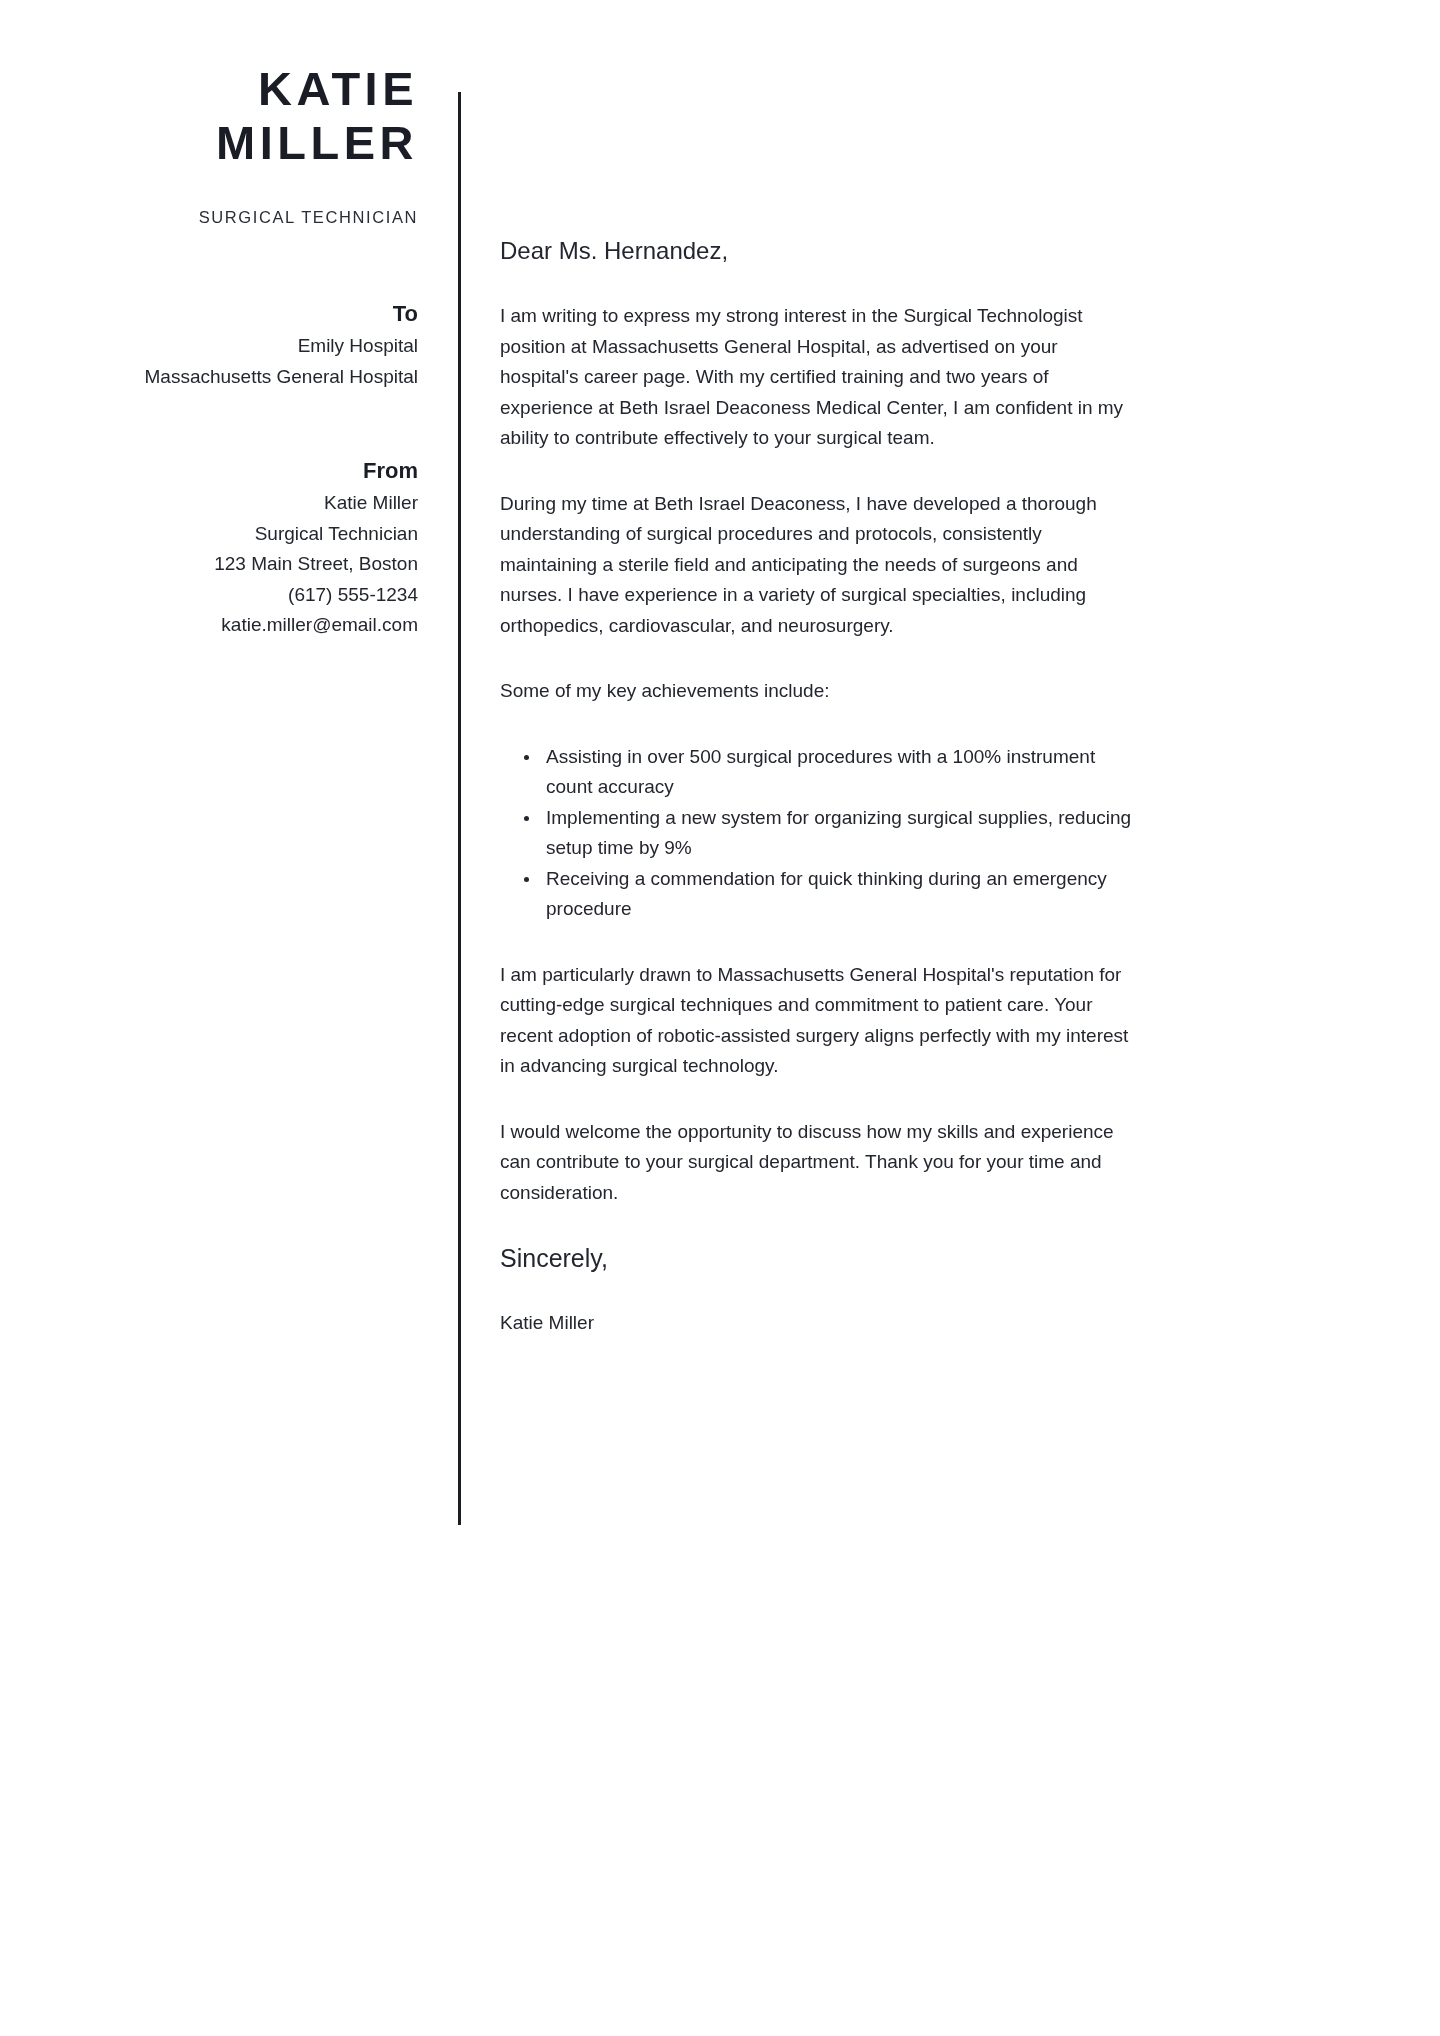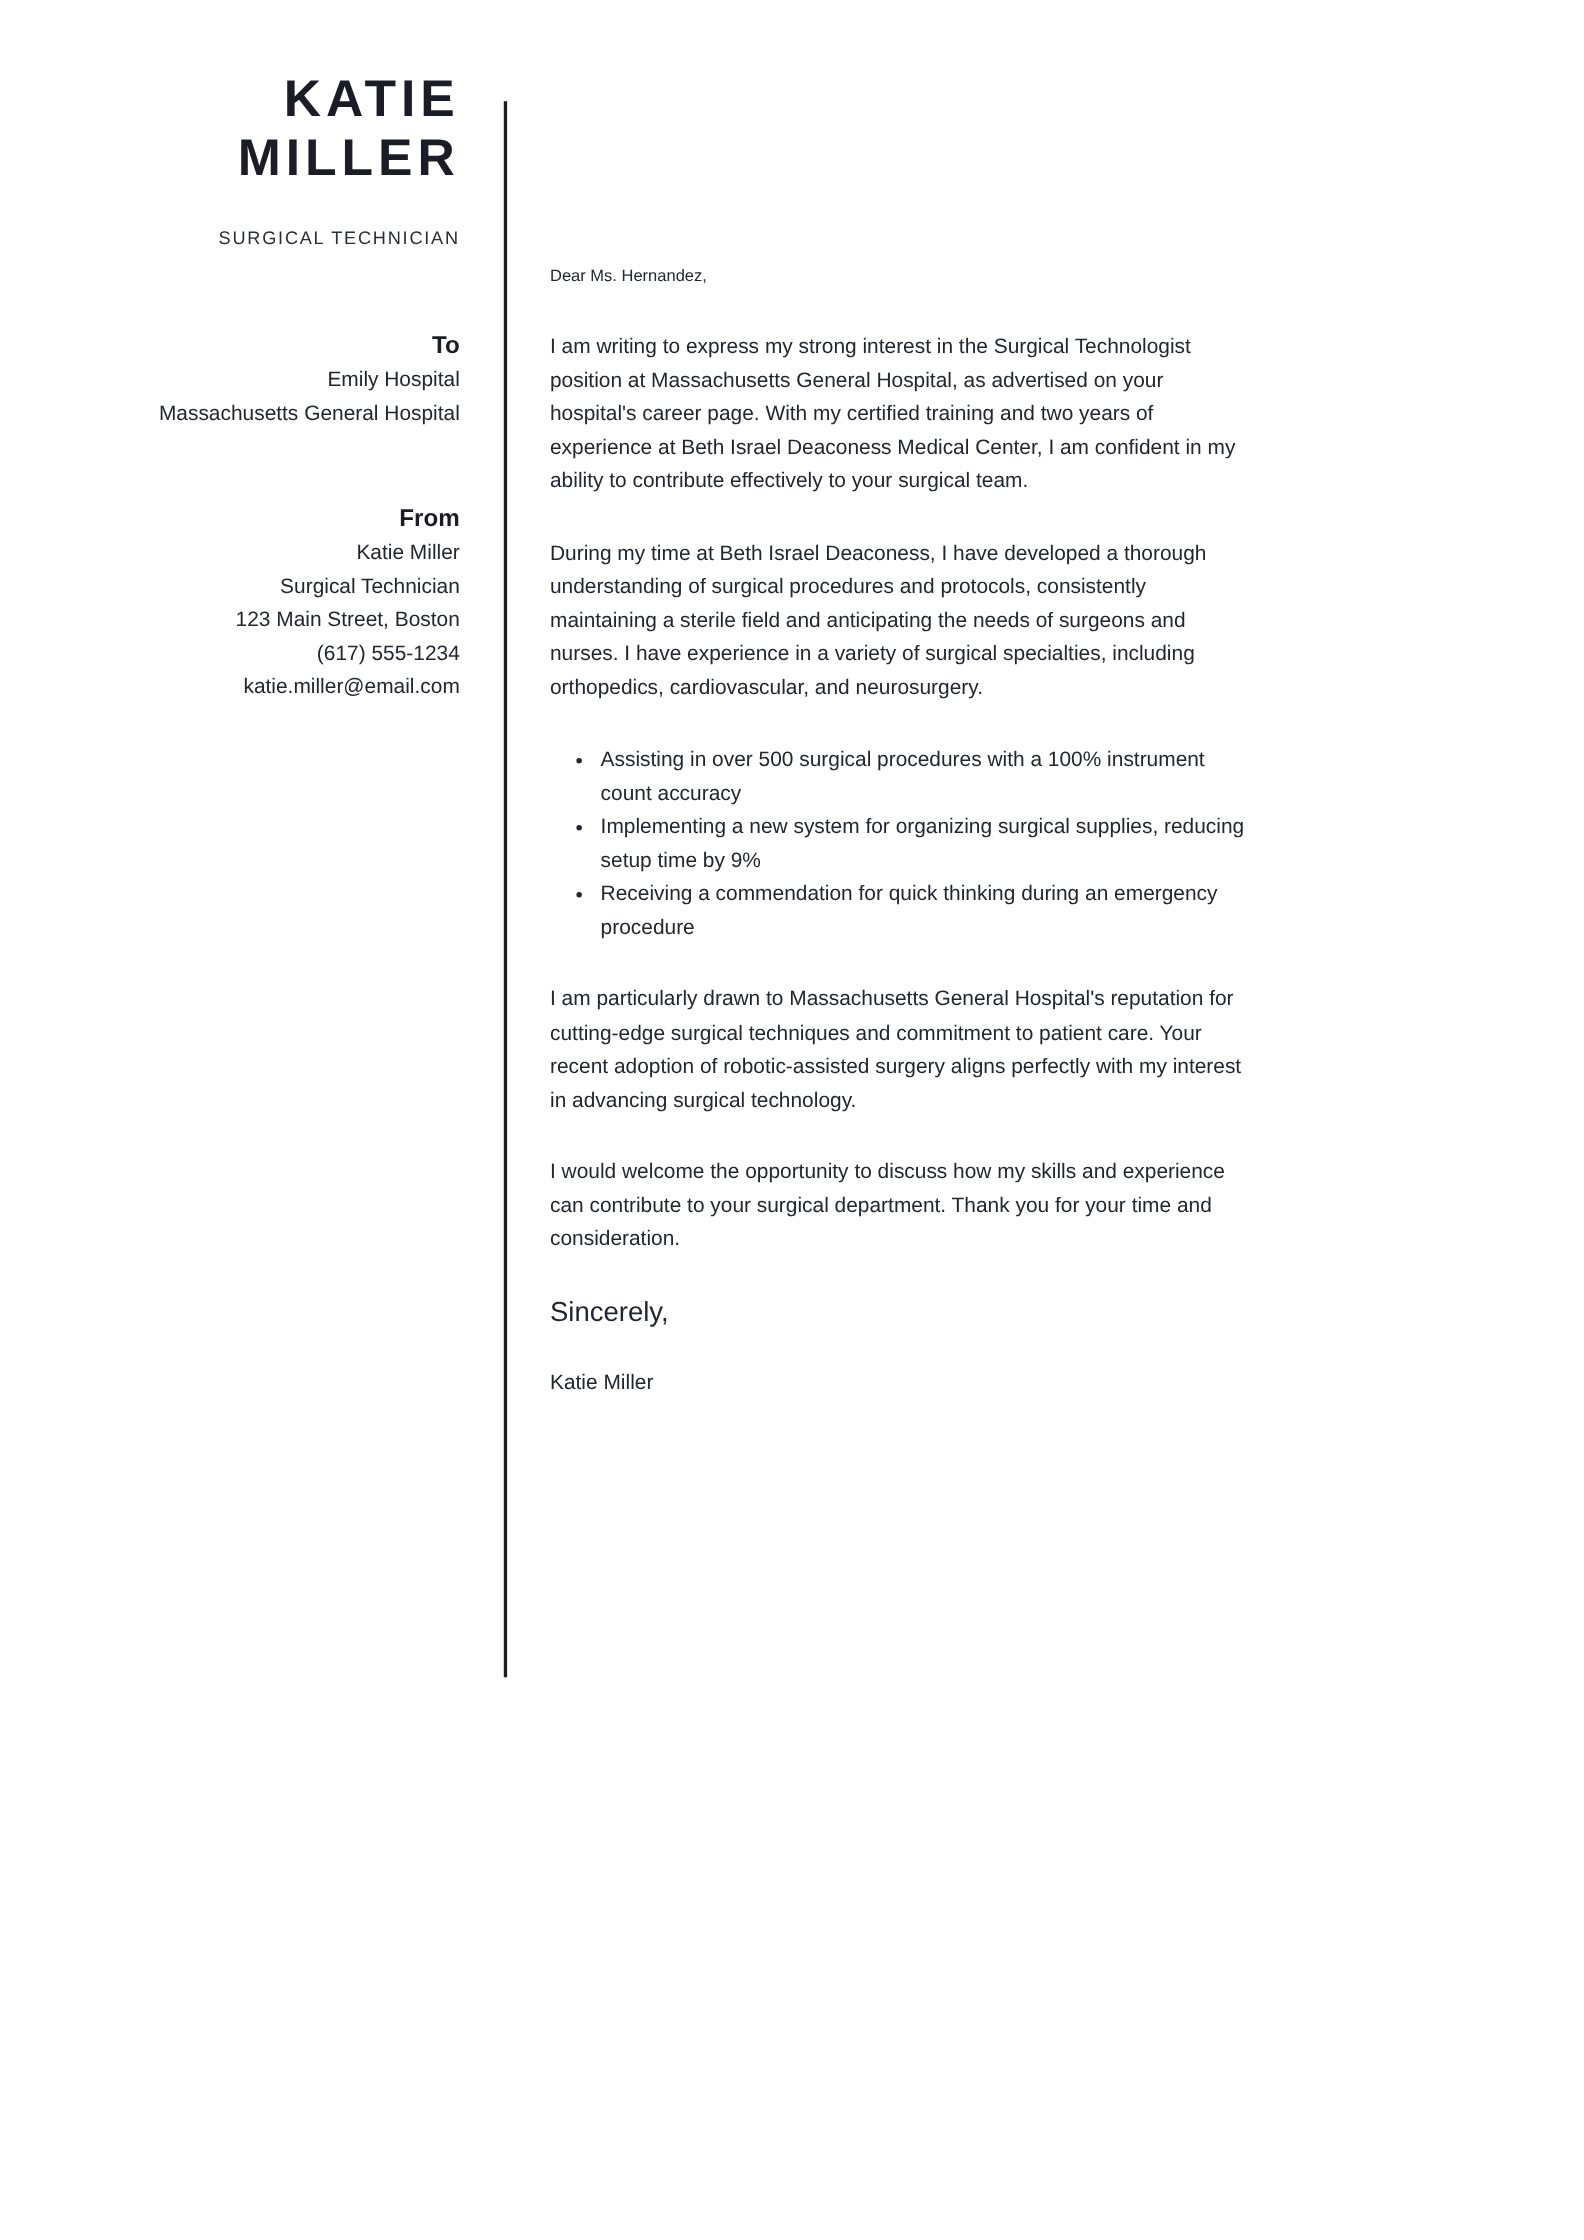--- a/index.html
+++ b/index.html
@@ -95,21 +95,21 @@
   
   .letter {
     position: absolute;
     left: 500px;
     top: 0px;
     width: 640px;
     padding-top: 236px;
   }
 
   .salutation {
-    font-size: 15px;
+    font-size: 24px;
     line-height: 30px;
     color: #23262f;
     margin: 0 0 35px 0;
   }
 
   .para {
     font-size: 19px;
     line-height: 30.5px;
     color: #23262f;
     margin: 0 0 35px 0;
@@ -188,20 +188,21 @@
     </div>
 
   </div>
 
   <div class="letter">
 
     <p class="salutation">Dear Ms. Hernandez,</p>
 
     <p class="para">I am writing to express my strong interest in the Surgical Technologist position at Massachusetts General Hospital, as advertised on your hospital's career page. With my certified training and two years of experience at Beth Israel Deaconess Medical Center, I am confident in my ability to contribute effectively to your surgical team.</p>
     <p class="para">During my time at Beth Israel Deaconess, I have developed a thorough understanding of surgical procedures and protocols, consistently maintaining a sterile field and anticipating the needs of surgeons and nurses. I have experience in a variety of surgical specialties, including orthopedics, cardiovascular, and neurosurgery.</p>
+    <p class="para">Some of my key achievements include:</p>
 
     <ul class="bullets">
       <li>Assisting in over 500 surgical procedures with a 100% instrument count accuracy</li>
       <li>Implementing a new system for organizing surgical supplies, reducing setup time by 9%</li>
       <li>Receiving a commendation for quick thinking during an emergency procedure</li>
     </ul>
 
     <p class="para">I am particularly drawn to Massachusetts General Hospital's reputation for cutting-edge surgical techniques and commitment to patient care. Your recent adoption of robotic-assisted surgery aligns perfectly with my interest in advancing surgical technology.</p>
     <p class="para">I would welcome the opportunity to discuss how my skills and experience can contribute to your surgical department. Thank you for your time and consideration.</p>
 

